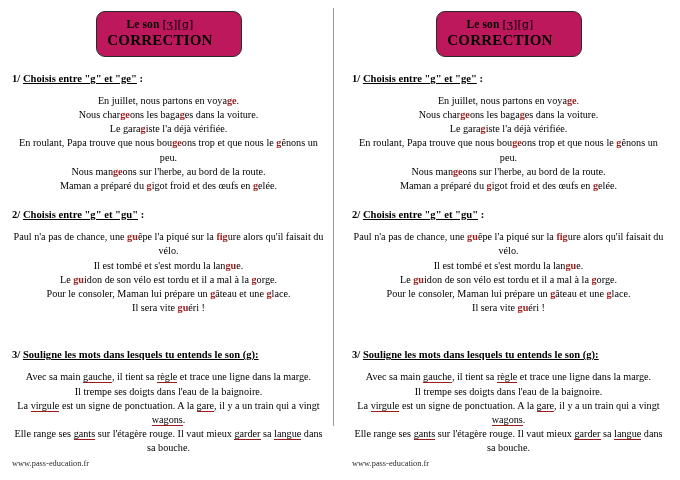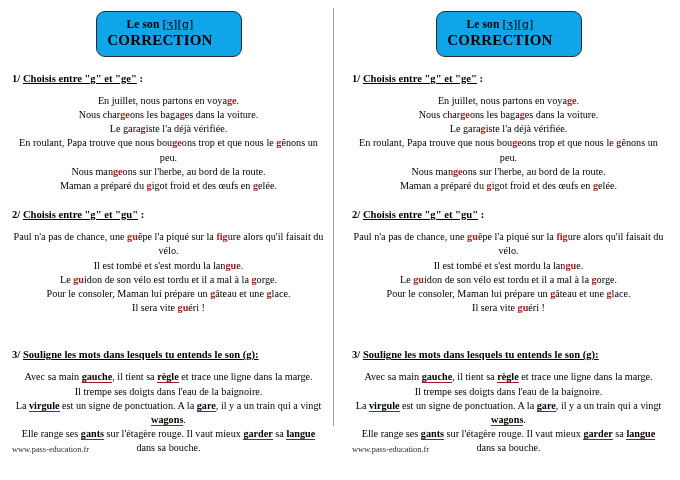--- a/index.html
+++ b/index.html
@@ -40,21 +40,21 @@
   .col-right { left: 340px; }
 
   .title-wrap {
     display: flex;
     justify-content: center;
     padding-top: 11px;
   }
   .title-box {
     width: 146px;
     box-sizing: border-box;
-    background: #0ea5e9;
+    background: #be185d;
     border: 1.5px solid #2b2b2b;
     border-radius: 9px;
     text-align: center;
     padding: 5px 21px 6px 4px;
     line-height: 1.22;
   }
   .title-line1 {
     font-weight: bold;
     font-size: 11.5px;
     letter-spacing: 0.1px;
@@ -89,30 +89,29 @@
   }
   .line { white-space: normal; }
 
   .hl {
     color: #9e1b1b;
     font-weight: bold;
   }
   .ul-red {
     border-bottom: 1.6px solid #9e1b1b;
     padding-bottom: 0px;
-    font-weight: bold;
   }
 
   .s1 { margin-top: 16px; }
   .s2 { margin-top: 16px; }
   .s3 { margin-top: 34px; }
 
   .footer {
     position: absolute;
-    bottom: 26px;
+    bottom: 12px;
     font-size: 8.4px;
     color: #2b2b2b;
   }
   .footer-left  { left: 12px; }
   .footer-right { left: 352px; }
 </style>
 </head>
 <body>
 
 <div class="page">

